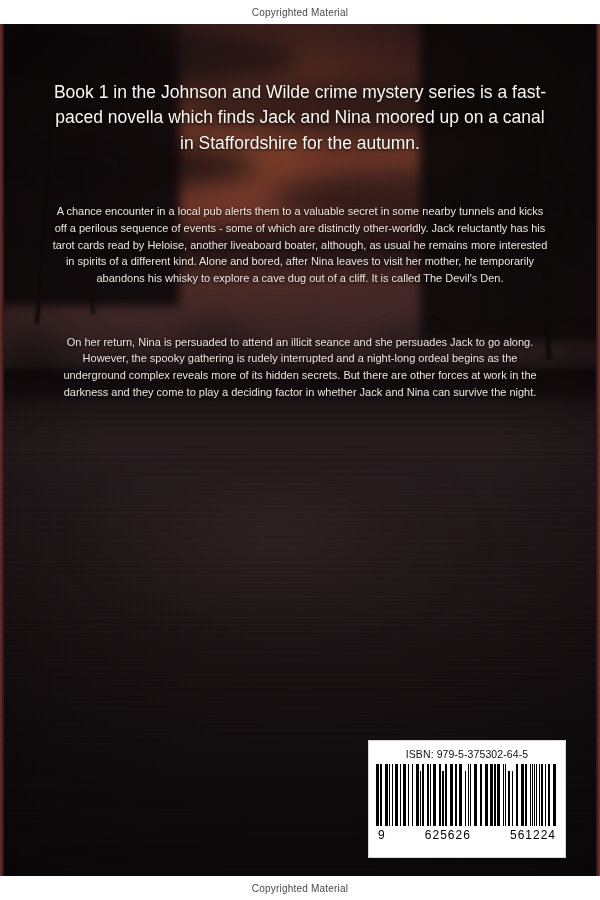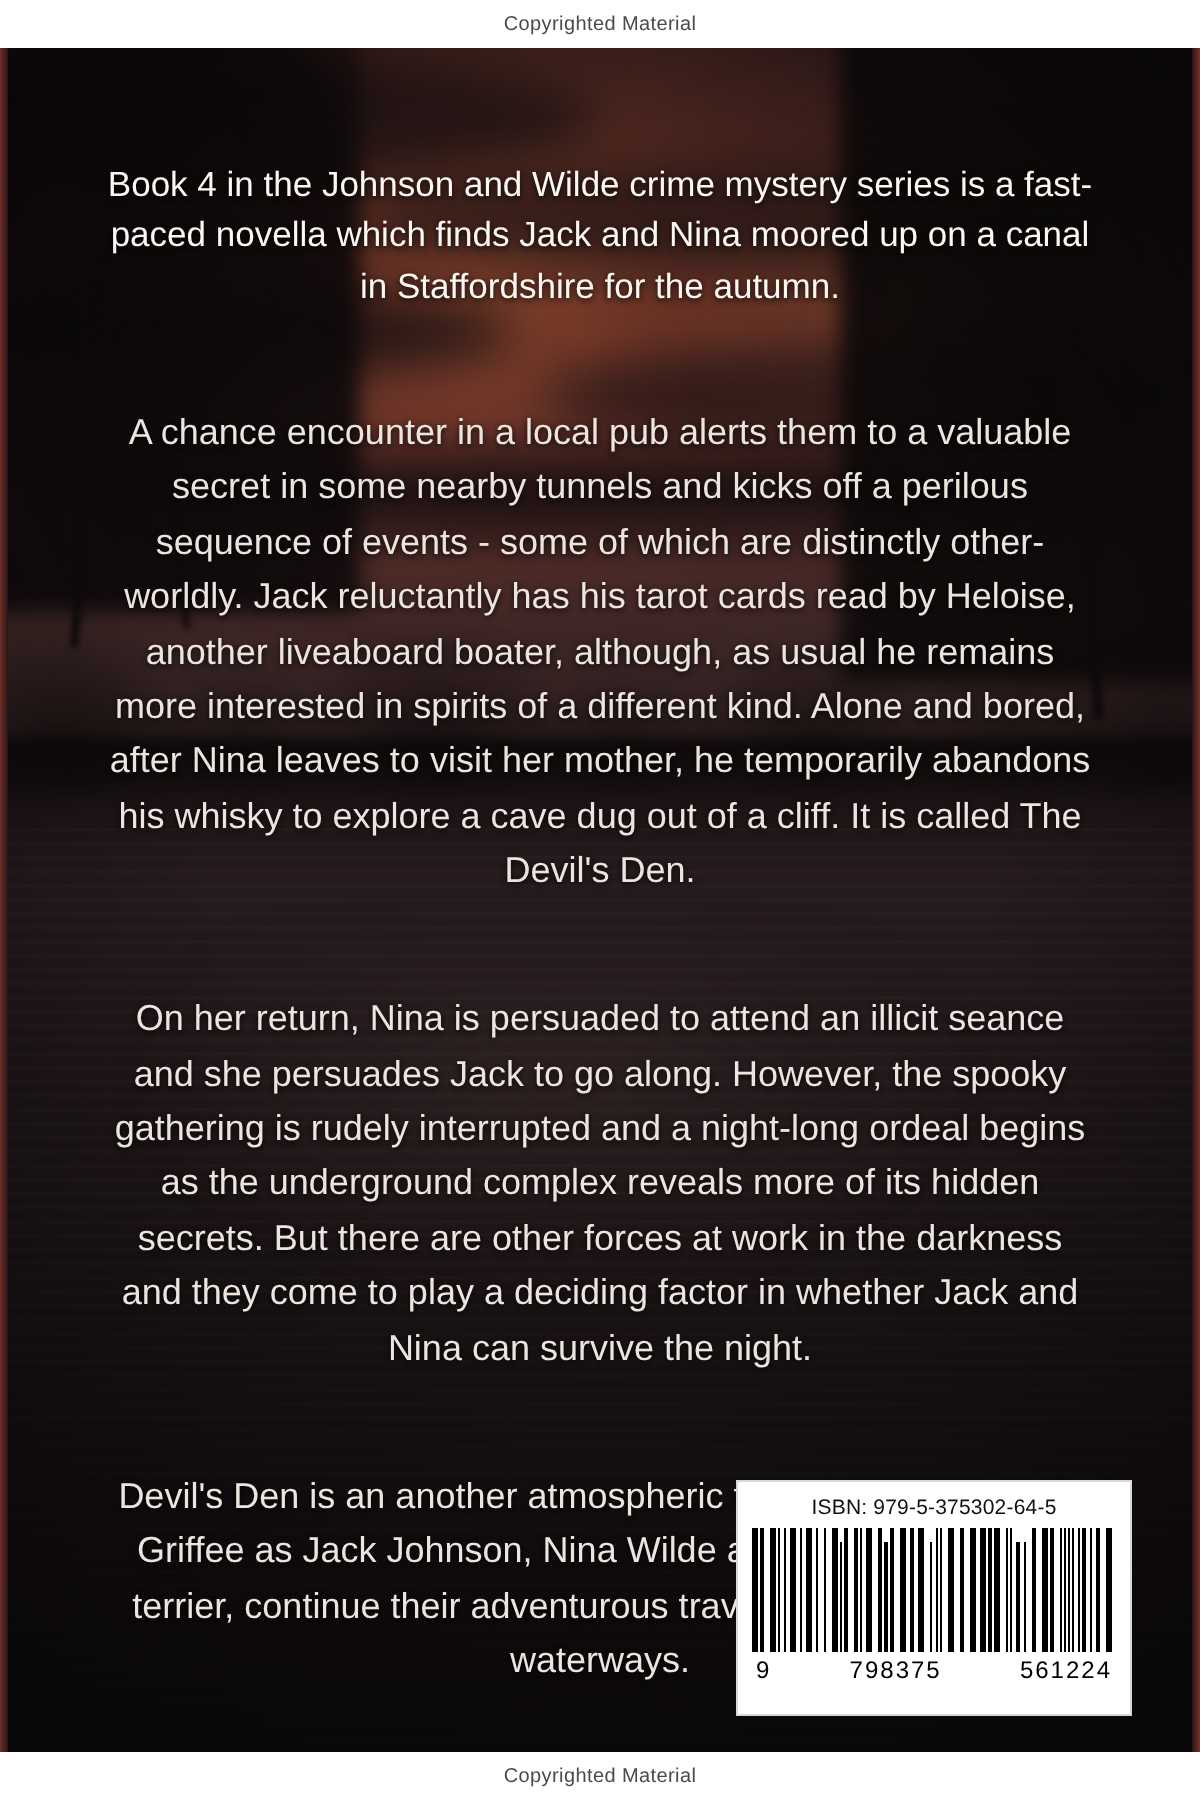--- a/index.html
+++ b/index.html
@@ -210,21 +210,21 @@
     text-align: center;
     text-shadow: 0 1px 3px rgba(0,0,0,0.85);
   }
   .blurb .lead {
     font-size: 17.5px;
     line-height: 1.45;
     margin-bottom: 20px;
     color: #fbf7f2;
   }
   .blurb p.body {
-    font-size: 18px;
+    font-size: 11px;
     line-height: 1.52;
     margin-bottom: 17px;
     color: #ece5df;
     margin-top: 47px;
   }
   .blurb p.body:last-child { margin-bottom: 0; }
 
   
   .barcode-box {
     position: absolute;
@@ -301,24 +301,23 @@
     <div class="vignette"></div>
     <div class="darken-bottom"></div>
   </div>
 
   <div class="edge-left"></div>
   <div class="edge-right"></div>
 
   <div class="copy-bar copy-top">Copyrighted Material</div>
 
   <div class="blurb">
-    <div class="lead">Book 4 in the Johnson and Wilde crime mystery series is a fast-paced novella which finds Jack and Nina moored up on a canal in Staffordshire for the autumn.</div>
+    <div class="lead">Book 1 in the Johnson and Wilde crime mystery series is a fast-paced novella which finds Jack and Nina moored up on a canal in Staffordshire for the autumn.</div>
     <p class="body">A chance encounter in a local pub alerts them to a valuable secret in some nearby tunnels and kicks off a perilous sequence of events - some of which are distinctly other-worldly. Jack reluctantly has his tarot cards read by Heloise, another liveaboard boater, although, as usual he remains more interested in spirits of a different kind. Alone and bored, after Nina leaves to visit her mother, he temporarily abandons his whisky to explore a cave dug out of a cliff. It is called The Devil's Den.</p>
     <p class="body">On her return, Nina is persuaded to attend an illicit seance and she persuades Jack to go along. However, the spooky gathering is rudely interrupted and a night-long ordeal begins as the underground complex reveals more of its hidden secrets. But there are other forces at work in the darkness and they come to play a deciding factor in whether Jack and Nina can survive the night.</p>
-    <p class="body">Devil's Den is an another atmospheric tiller-thriller from Andy Griffee as Jack Johnson, Nina Wilde and Eddie the border terrier, continue their adventurous travels across England's waterways.</p>
   </div>
 
   <div class="barcode-box">
     <div class="isbn-text">ISBN: 979-5-375302-64-5</div>
     <div class="bars" id="bars">
         <span style="width: 3px;"></span>
         <span style="width: 1px; background: transparent;"></span>
         <span style="width: 2px;"></span>
         <span style="width: 3px; background: transparent;"></span>
         <span style="width: 3px;"></span>
@@ -407,19 +406,19 @@
         <span style="width: 2px; background: transparent;"></span>
         <span style="width: 1px;"></span>
         <span style="width: 2px; background: transparent;"></span>
         <span style="width: 2px;"></span>
         <span style="width: 3px; background: transparent;"></span>
         <span style="width: 3px;"></span>
         <span style="width: 2px; background: transparent;"></span>
       </div>
     <div class="digits">
       <span>9</span>
-      <span>798375</span>
+      <span>625626</span>
       <span>561224</span>
     </div>
   </div>
 
   <div class="copy-bar copy-bottom">Copyrighted Material</div>
 </div>
 
 </body></html>

